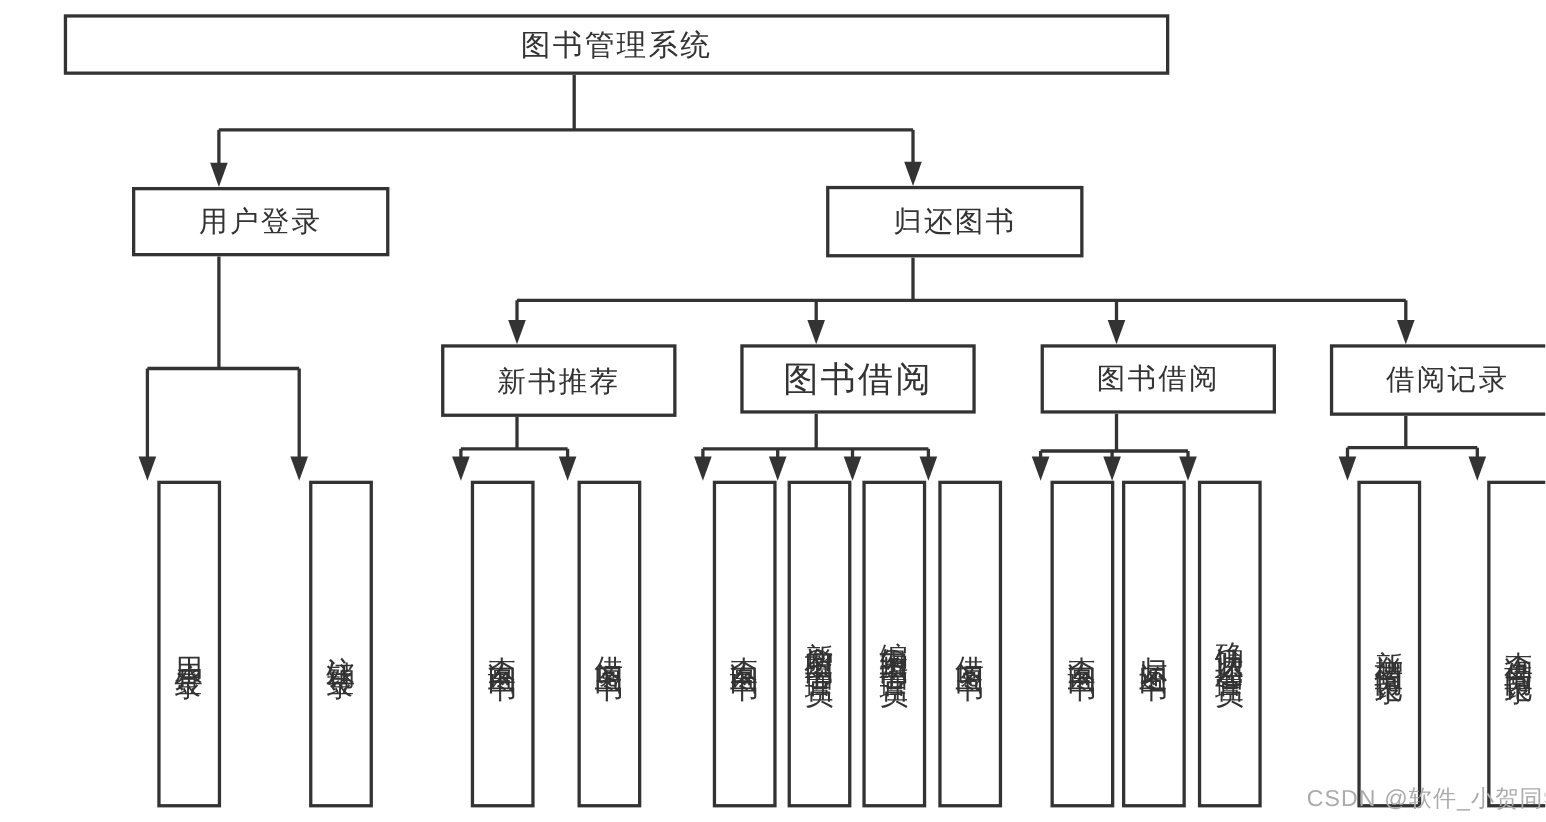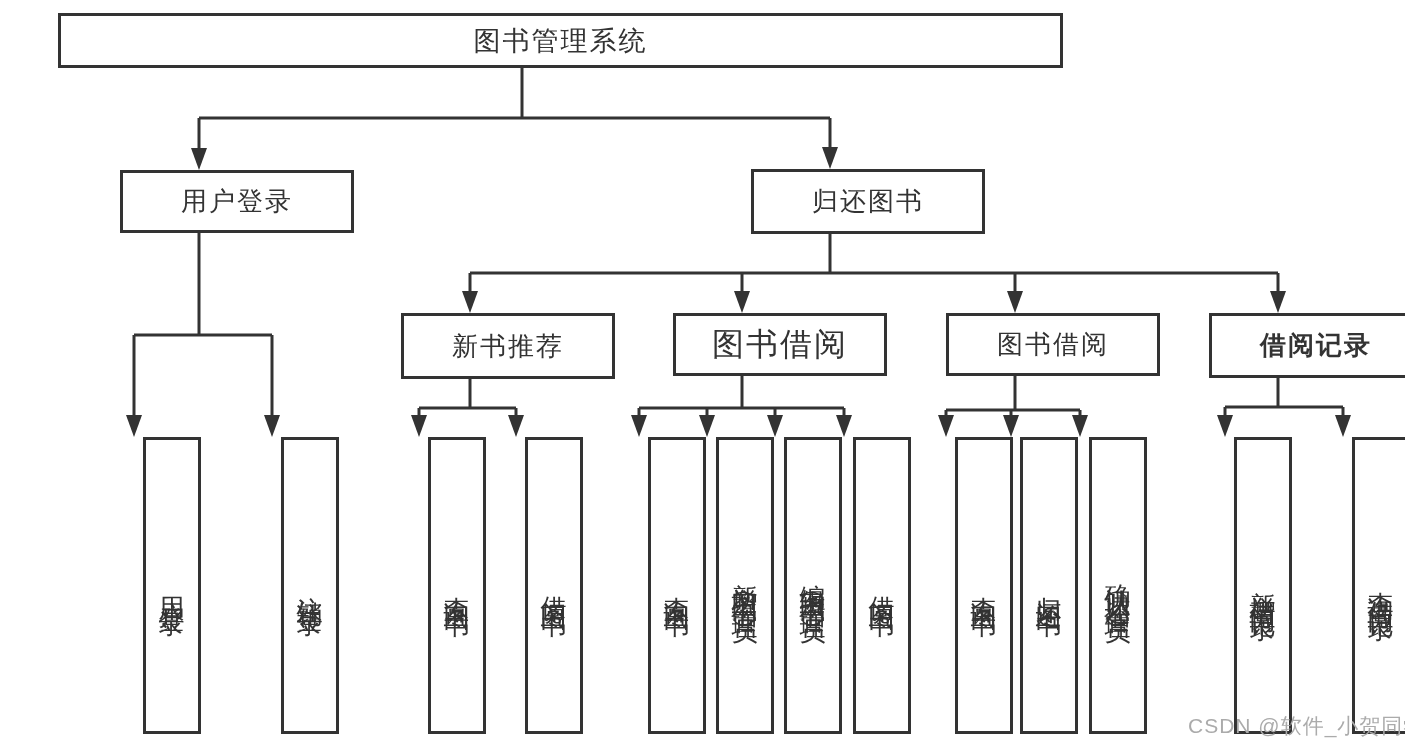--- a/index.html
+++ b/index.html
@@ -98,21 +98,21 @@
       <div class="node h" style="left: 363px; top: 313px; width: 214px; height: 66px; border-color: rgb(51, 51, 51);">
         <span class="lbl" style="font-size: 26px;">新书推荐</span>
       </div>
       <div class="node h" style="left: 635px; top: 313px; width: 214px; height: 63px; border-color: rgb(51, 51, 51);">
         <span class="lbl" style="font-size: 32px; font-family: Liberation Serif, serif;">图书借阅</span>
       </div>
       <div class="node h" style="left: 908px; top: 313px; width: 214px; height: 63px; border-color: rgb(51, 51, 51);">
         <span class="lbl" style="font-size: 26px;">图书借阅</span>
       </div>
       <div class="node h" style="left: 1171px; top: 313px; width: 214px; height: 65px; border-color: rgb(51, 51, 51);">
-        <span class="lbl" style="font-size: 26px; font-weight: bold;">借阅记录</span>
+        <span class="lbl" style="font-size: 26px;">借阅记录</span>
       </div>
       <div class="node v" style="left: 105px; top: 437px; width: 58px; height: 297px; border-color: rgb(51, 51, 51);">
         <span class="lbl" style="font-size: 26px;">用户登录</span>
       </div>
       <div class="node v" style="left: 243px; top: 437px; width: 58px; height: 297px; border-color: rgb(51, 51, 51);">
         <span class="lbl" style="font-size: 26px;">注销登录</span>
       </div>
       <div class="node v" style="left: 390px; top: 437px; width: 58px; height: 297px; border-color: rgb(51, 51, 51);">
         <span class="lbl" style="font-size: 26px;">查询图书</span>
       </div>

